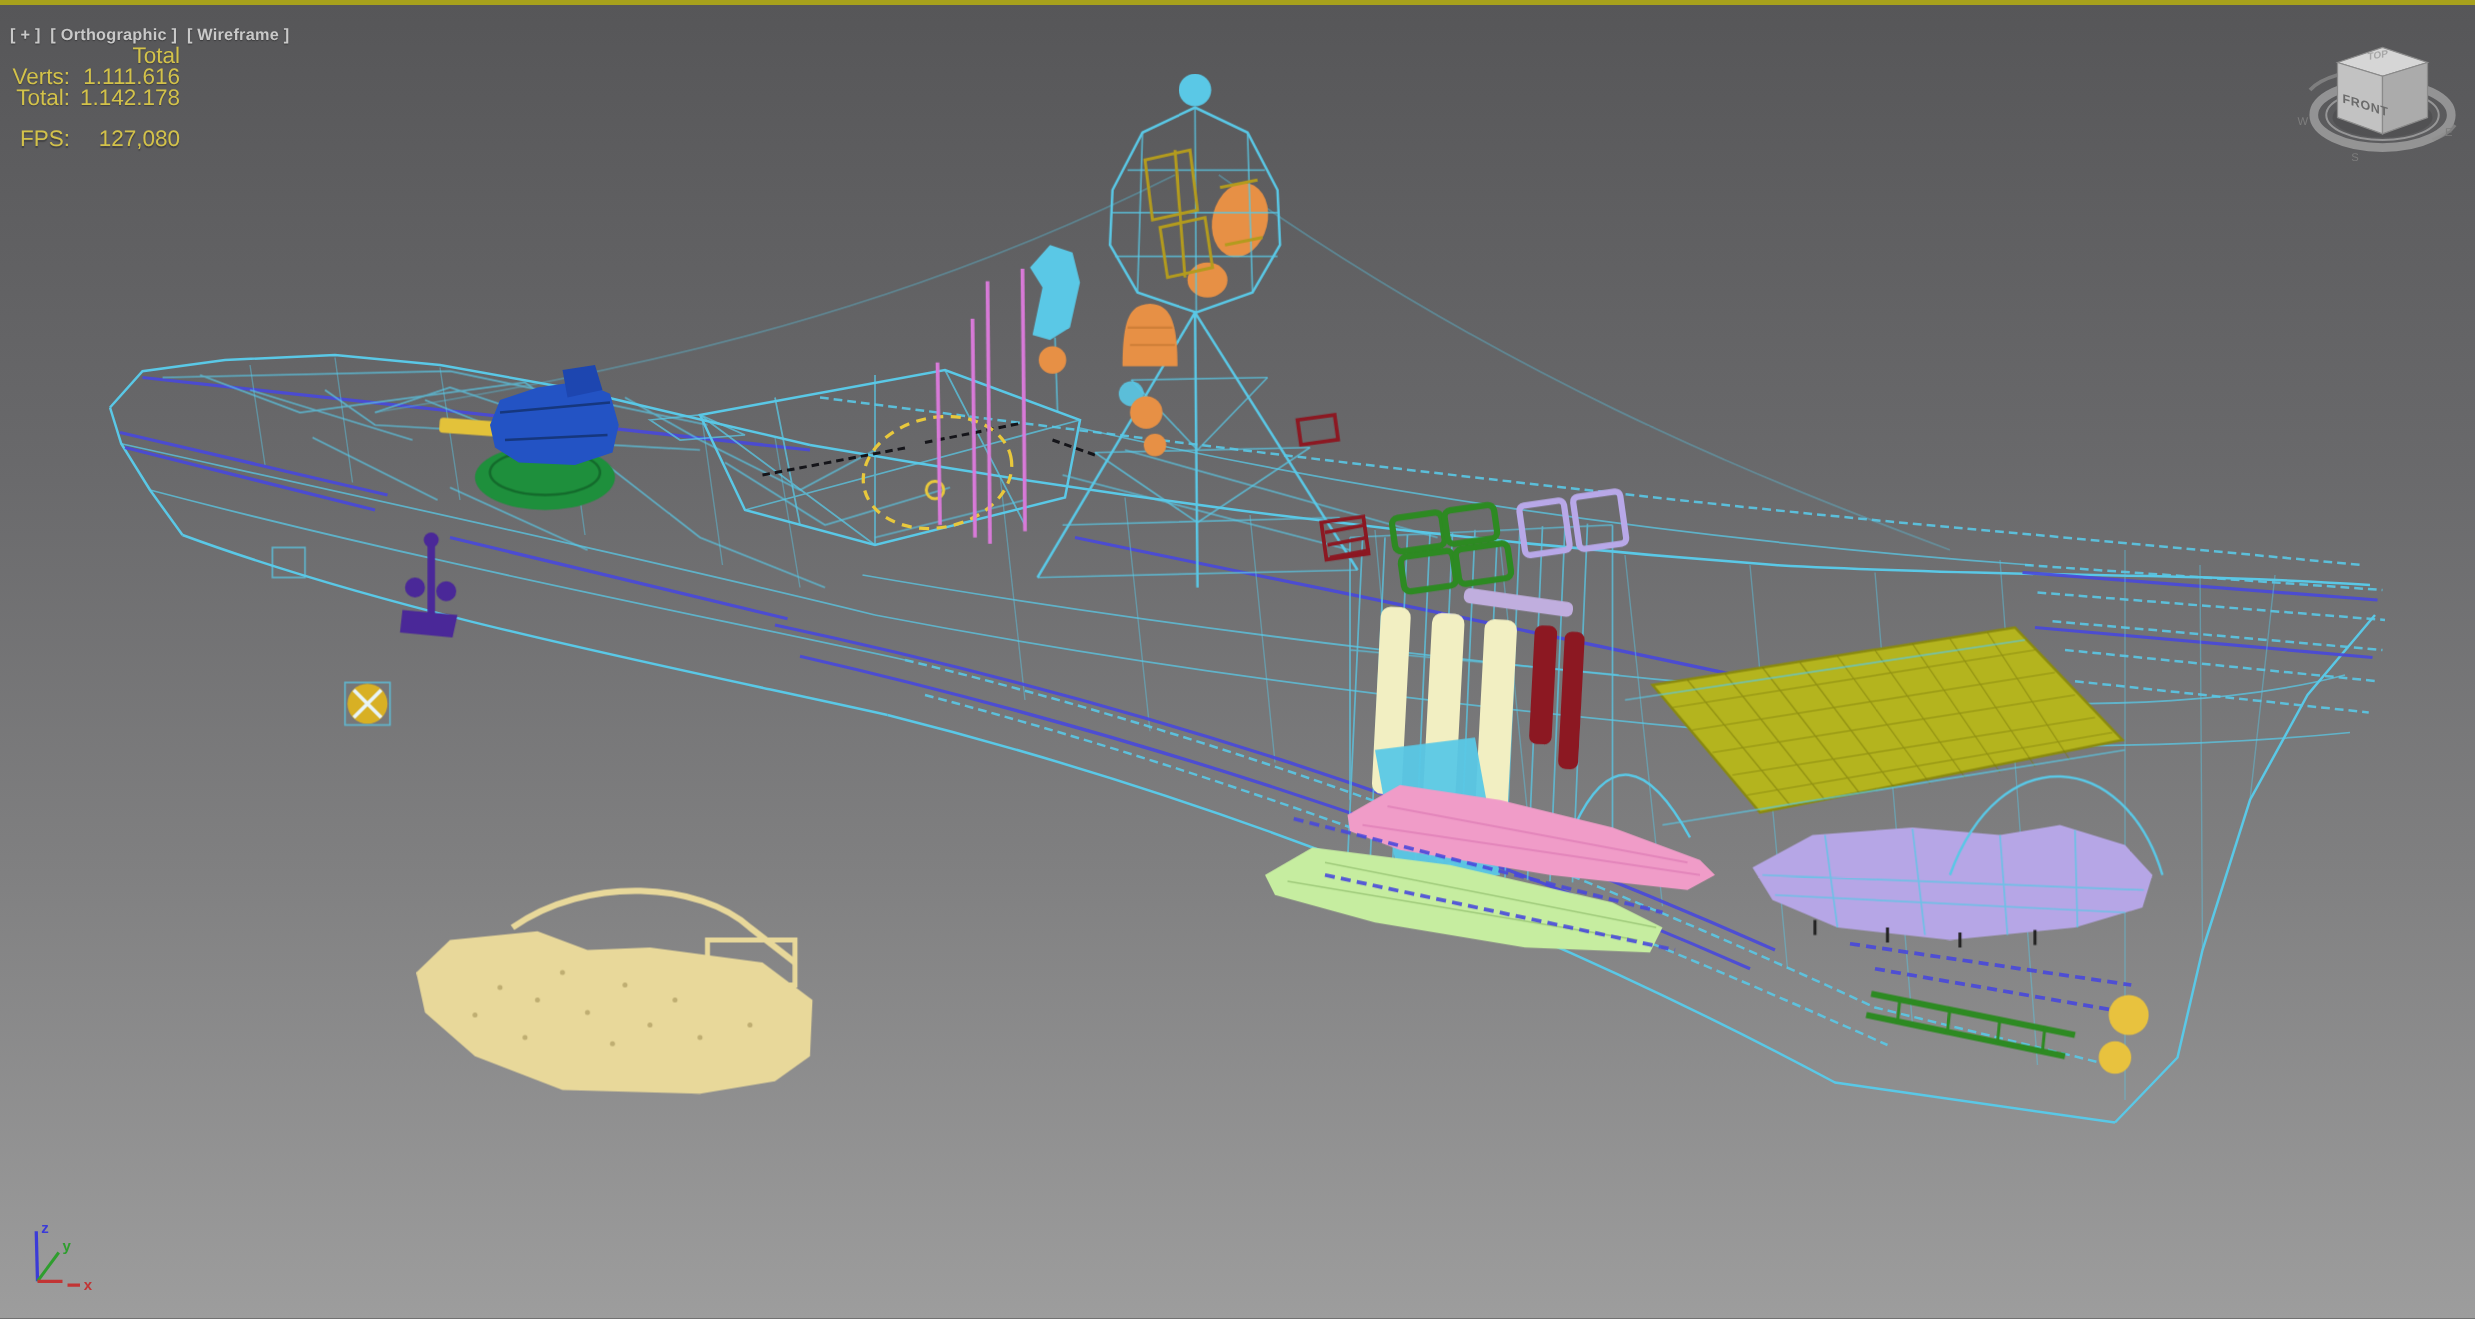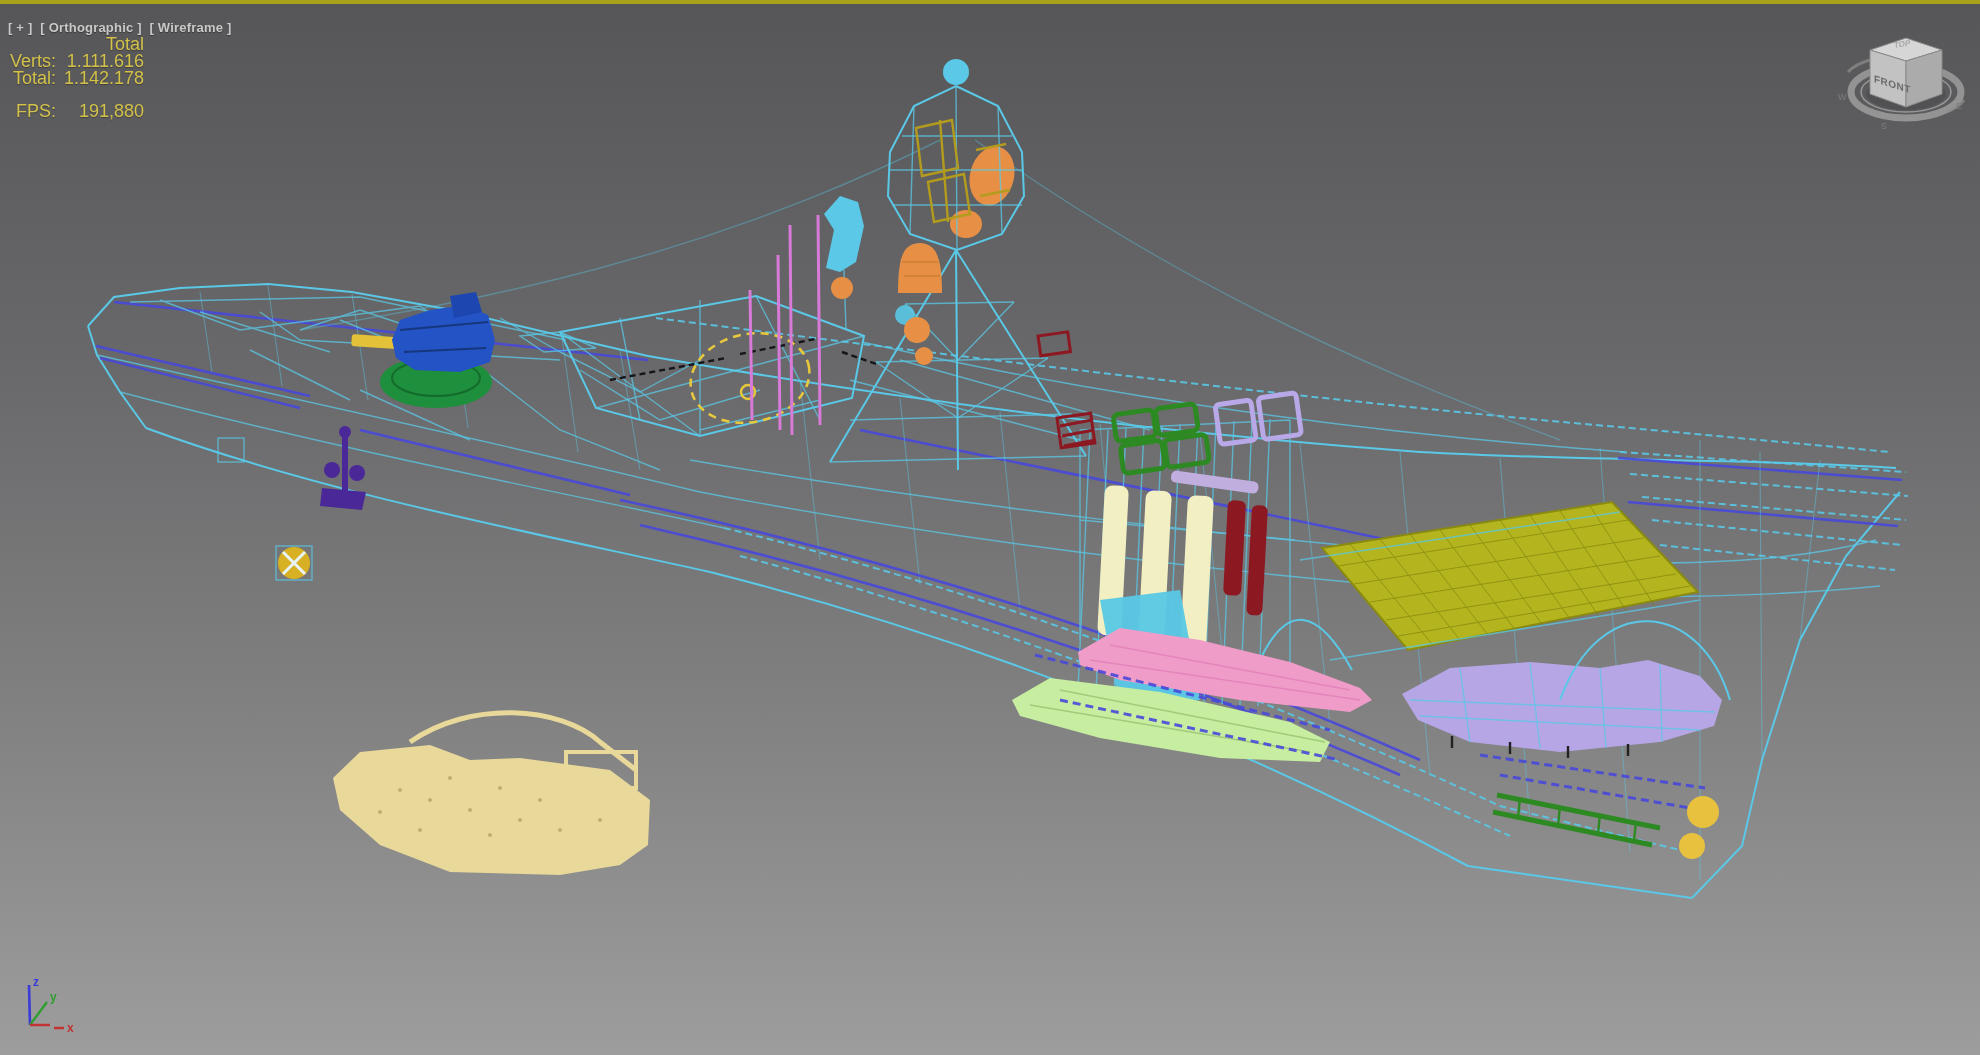--- a/index.html
+++ b/index.html
@@ -325,21 +325,21 @@
       <span>Verts:</span>
       <span>1.111.616</span>
     </div>
     <div class="row">
       <span>Total:</span>
       <span>1.142.178</span>
     </div>
     <div class="gap"></div>
     <div class="row">
       <span>FPS:</span>
-      <span>191,880</span>
+      <span>127,080</span>
     </div>
   </div>
 
   <svg class="viewcube" width="170" height="135" viewBox="0 0 170 135">
     <ellipse cx="88" cy="84" rx="55" ry="26" fill="none" stroke="#b9b9b9" stroke-width="7" opacity=".6"></ellipse>
     <ellipse cx="88" cy="84" rx="45" ry="20" fill="none" stroke="#c6c6c6" stroke-width="1.6" opacity=".55"></ellipse>
     <ellipse cx="88" cy="86" rx="40" ry="16" fill="#000000" opacity=".10"></ellipse>
     <path d="M30,64 A55,26 0 0 1 52,52" stroke="#8f8f8f" stroke-width="3" fill="none" opacity=".7"></path>
     <path d="M146,92 A55,26 0 0 1 128,104" stroke="#8f8f8f" stroke-width="3" fill="none" opacity=".7"></path>
     <polygon points="52,42 88,30 124,42 88,53" fill="#d6d6d6" stroke="#8a8a8a" stroke-width="1"></polygon>

